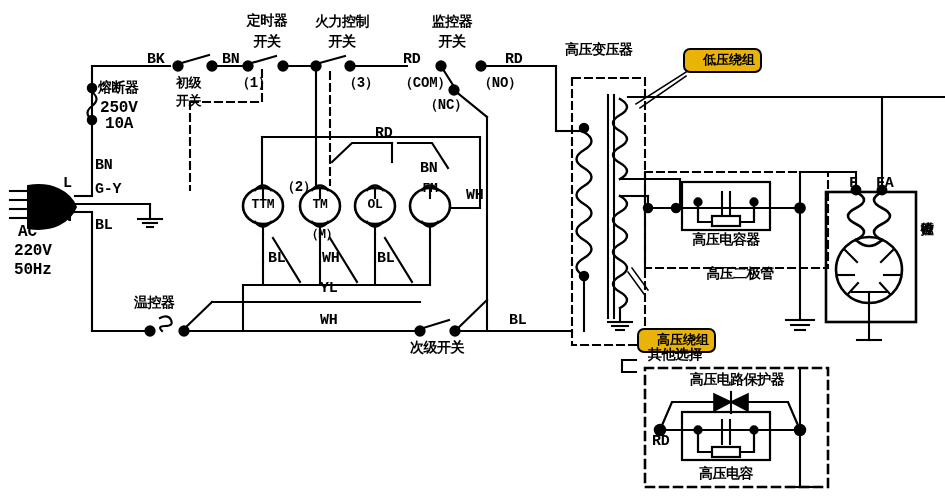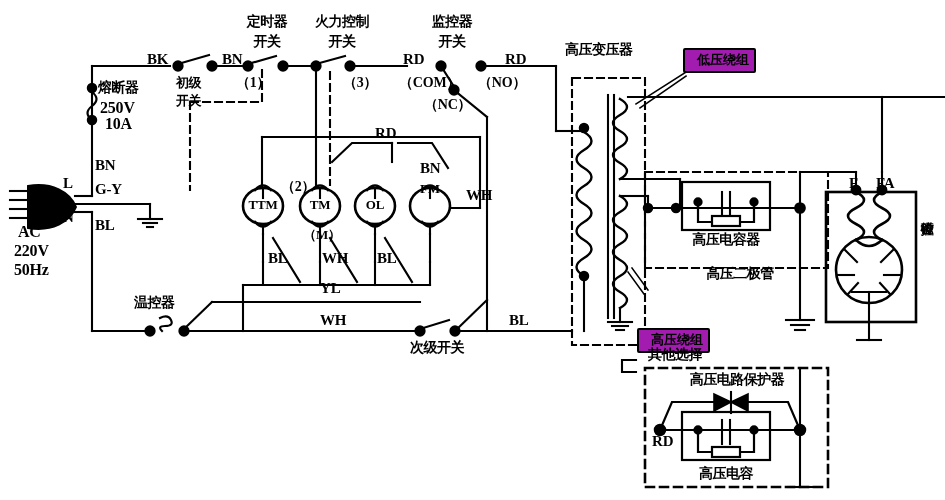--- a/index.html
+++ b/index.html
@@ -17,44 +17,44 @@
   }
   #schematic {
     position: absolute;
     left: 0;
     top: 0;
     width: 945px;
     height: 500px;
   }
   .lbl {
     position: absolute;
-    font-family: Liberation Serif, serif;
+    font-family: Liberation Mono, monospace;
     font-weight: bold;
     color: #000000;
     white-space: nowrap;
     line-height: 1.05;
     letter-spacing: -0.2px;
   }
   .cn {
     font-family: "DejaVu Sans", sans-serif;
     font-weight: bold;
     letter-spacing: -0.5px;
   }
   .ctr { text-align: center; transform: translateX(-50%); }
   .vert {
     writing-mode: vertical-rl;
     text-orientation: upright;
     letter-spacing: 0px;
   }
   .callout {
     position: absolute;
     border: 2px solid #000;
-    border-radius: 2px;
-    background: #a21caf;
-    padding: 1px 5px 2px 12px;
+    border-radius: 7px;
+    background: #eab308;
+    padding: 1px 5px 2px 18px;
     font-family: "DejaVu Sans", sans-serif;
     font-weight: bold;
     color: #000;
     white-space: nowrap;
   }
 </style>
 </head>
 <body>
 
 <div id="root">
@@ -382,21 +382,21 @@
 
   <div class="lbl" style="left:95px; top:158px; font-size:15px;">BN</div>
   <div class="lbl" style="left:95px; top:182px; font-size:15px;">G-Y</div>
   <div class="lbl" style="left:95px; top:218px; font-size:15px;">BL</div>
   <div class="lbl" style="left:147px; top:52px; font-size:15px;">BK</div>
 
   <div class="lbl cn" style="left:176px; top:76px; font-size:13px;">初级</div>
   <div class="lbl cn" style="left:176px; top:94px; font-size:13px;">开关</div>
   <div class="lbl" style="left:222px; top:52px; font-size:15px;">BN</div>
 
-  <div class="lbl cn ctr" style="left:267px; top:14px; font-size:14px;">定时器</div>
+  <div class="lbl cn ctr" style="left:267px; top:14px; font-size:14px;font-family:Liberation Serif, serif;">定时器</div>
   <div class="lbl cn ctr" style="left:267px; top:34px; font-size:14px;">开关</div>
   <div class="lbl" style="left:236px; top:76px; font-size:14px;">（1）</div>
 
   <div class="lbl cn ctr" style="left:342px; top:14px; font-size:14px;">火力控制</div>
   <div class="lbl cn ctr" style="left:342px; top:34px; font-size:14px;">开关</div>
   <div class="lbl" style="left:343px; top:76px; font-size:14px;">（3）</div>
   <div class="lbl" style="left:281px; top:180px; font-size:14px;">（2）</div>
 
   <div class="lbl cn ctr" style="left:452px; top:14px; font-size:14px;">监控器</div>
   <div class="lbl cn ctr" style="left:452px; top:34px; font-size:14px;">开关</div>

